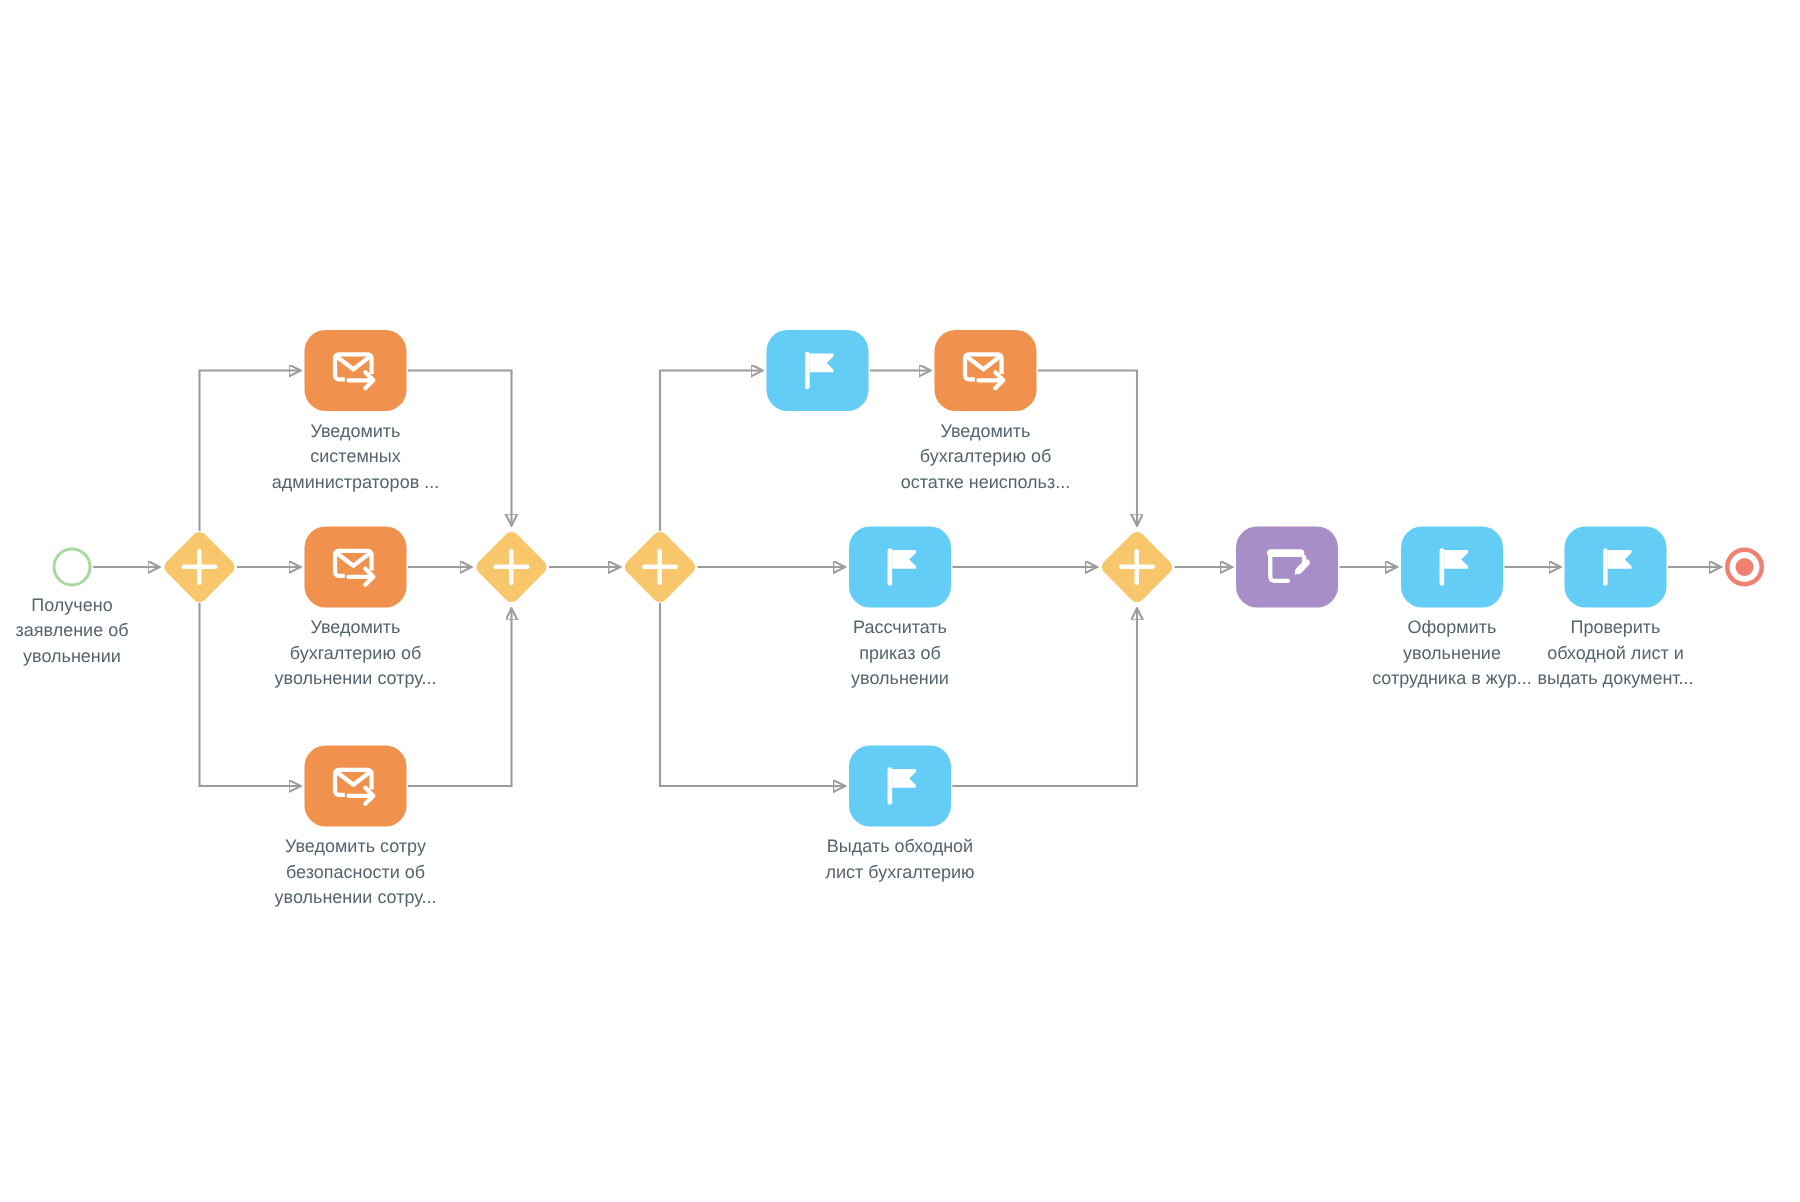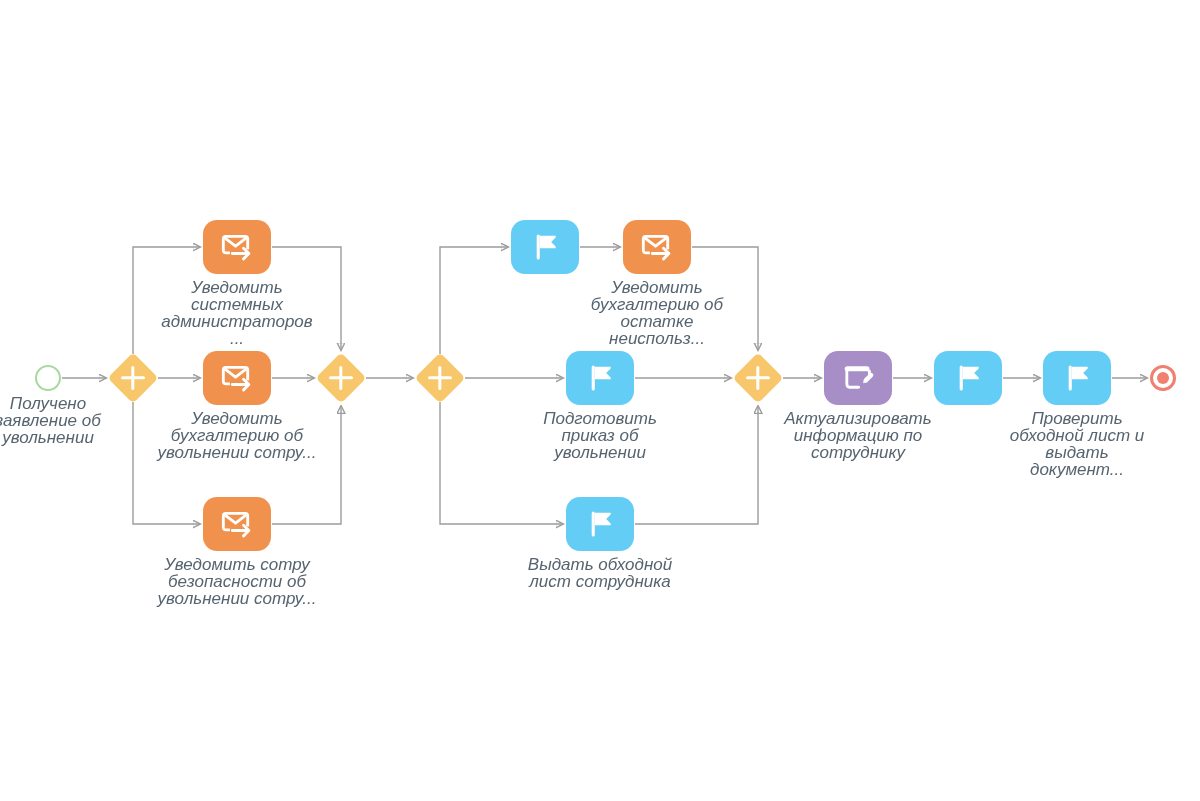--- a/index.html
+++ b/index.html
@@ -25,22 +25,22 @@
           width:3.4px; height:24px; transform:translate(-50%,-50%);
           background:#ffffff; border-radius:2px; }
 
   .event-start { position:absolute; width:26px; height:26px; border-radius:50%;
           background:#ffffff; border:2px solid #A8D8A0; box-sizing:border-box; }
   .event-end { position:absolute; width:26px; height:26px; border-radius:50%;
           background:#ffffff; border:3px solid #F0806F; box-sizing:border-box; }
   .event-end .dot { position:absolute; left:50%; top:50%; width:12px; height:12px;
           border-radius:50%; background:#F0806F; transform:translate(-50%,-50%); }
 
-  .label { position:absolute; width:160px; font-size:17px; line-height:17px;
-          color:#566470; text-align:center; white-space:pre-line;font-style:italic; }
+  .label { position:absolute; width:160px; font-size:12px; line-height:17px;
+          color:#566470; text-align:center; white-space:pre-line; }
 </style>
 </head>
 <body>
 
 <div class="canvas">
 
   <svg class="edges" width="1200" height="801">
     <defs>
       <marker id="arr" markerUnits="userSpaceOnUse" markerWidth="9" markerHeight="9" refX="7.5" refY="4" orient="auto">
         <path d="M0 0 L8 4 L0 8 Z" fill="#8b8b8b" stroke="none"></path>
@@ -147,52 +147,52 @@
   <div class="label" style="left:577px; top:279px;">Уведомить
 бухгалтерию об
 остатке неиспольз...</div>
 
   <div class="task blue" style="left:566px; top:351px;">
     <svg width="38" height="38" viewBox="0 0 32 32">
       <rect x="9" y="5.5" width="2.6" height="21" rx="1.3" fill="#fff"></rect>
       <polygon points="11.6,6.5 25,6.5 25,8 21.2,11.8 25,15.6 25,17 11.6,17" fill="#fff"></polygon>
     </svg>
   </div>
-  <div class="label" style="left:520px; top:410px;">Подготовить
+  <div class="label" style="left:520px; top:410px;">Рассчитать
 приказ об
 увольнении</div>
 
   <div class="task blue" style="left:566px; top:497px;">
     <svg width="38" height="38" viewBox="0 0 32 32">
       <rect x="9" y="5.5" width="2.6" height="21" rx="1.3" fill="#fff"></rect>
       <polygon points="11.6,6.5 25,6.5 25,8 21.2,11.8 25,15.6 25,17 11.6,17" fill="#fff"></polygon>
     </svg>
   </div>
   <div class="label" style="left:520px; top:556px;">Выдать обходной
-лист сотрудника</div>
+лист бухгалтерию</div>
 
   <div class="task purple" style="left:824px; top:351px;">
     <svg width="38" height="38" viewBox="0 0 32 32">
       <path d="M7 8.2 H23.5" stroke="#fff" stroke-width="4.4" stroke-linecap="round" fill="none"></path>
       <path d="M6.6 10 V21 Q6.6 23.8 9.4 23.8 H16.5" stroke="#fff" stroke-width="2.4" stroke-linecap="round" fill="none"></path>
       <path d="M25.6 10.3 V12.6" stroke="#fff" stroke-width="2.4" stroke-linecap="round" fill="none"></path>
       <path d="M27 13.6 L22.6 18" stroke="#fff" stroke-width="3.8" stroke-linecap="round" fill="none"></path>
       <polygon points="23.9,19.3 21.3,16.7 20.2,20.4" fill="#fff"></polygon>
     </svg>
   </div>
-  <div class="label" style="left:778px; top:410px;">Актуализировать
-информацию по
-сотруднику</div>
 
   <div class="task blue" style="left:934px; top:351px;">
     <svg width="38" height="38" viewBox="0 0 32 32">
       <rect x="9" y="5.5" width="2.6" height="21" rx="1.3" fill="#fff"></rect>
       <polygon points="11.6,6.5 25,6.5 25,8 21.2,11.8 25,15.6 25,17 11.6,17" fill="#fff"></polygon>
     </svg>
   </div>
+  <div class="label" style="left:888px; top:410px;">Оформить
+увольнение
+сотрудника в жур...</div>
 
   <div class="task blue" style="left:1043px; top:351px;">
     <svg width="38" height="38" viewBox="0 0 32 32">
       <rect x="9" y="5.5" width="2.6" height="21" rx="1.3" fill="#fff"></rect>
       <polygon points="11.6,6.5 25,6.5 25,8 21.2,11.8 25,15.6 25,17 11.6,17" fill="#fff"></polygon>
     </svg>
   </div>
   <div class="label" style="left:997px; top:410px;">Проверить
 обходной лист и
 выдать документ...</div>

